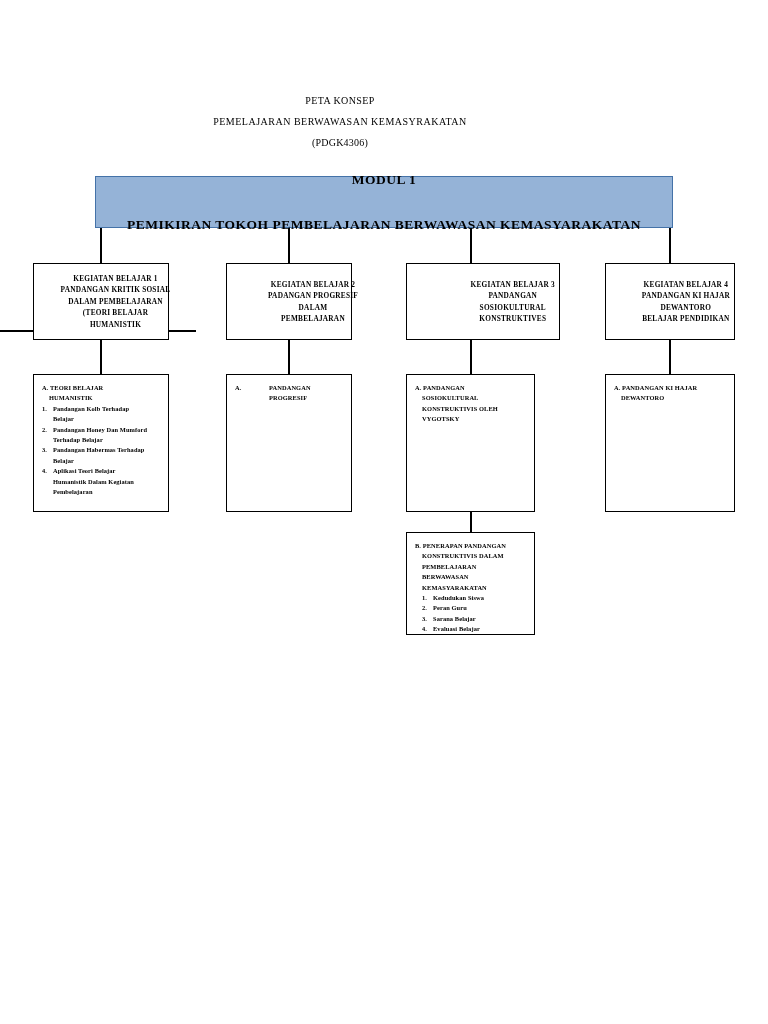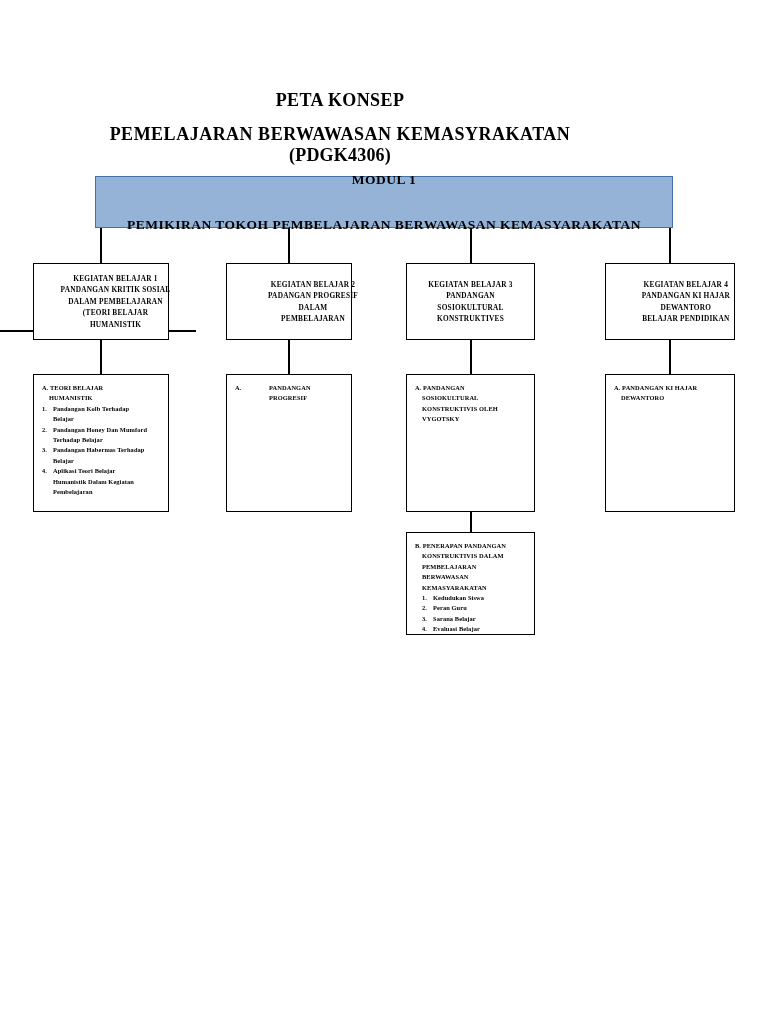--- a/index.html
+++ b/index.html
@@ -23,27 +23,27 @@
     height: 1024px;
   }
 
   
   .title-block {
     position: absolute;
     left: 0;
     top: 90px;
     width: 680px;
     text-align: center;
-    font-weight: bold;
-    font-size: 18px;
+    font-weight: normal;
+    font-size: 10px;
     line-height: 21px;
     letter-spacing: 0.4px;
   }
   .title-line { display: block; }
-  .title-line.l2 { letter-spacing: 0.5px; margin-top: 13px; }
+  .title-line.l2 { letter-spacing: 0.5px; }
   .title-line.l3 { letter-spacing: 0.2px; }
 
   
   .box {
     position: absolute;
     box-sizing: border-box;
     border: 1.5px solid #000000;
     background: #ffffff;
     z-index: 3;
     gap: 27px;
@@ -90,21 +90,21 @@
     font-weight: bold;
     font-size: 7.3px;
     line-height: 11.5px;
     letter-spacing: 0.25px;
     padding: 0 4px;
   }
   .kb-inner span { display: block; white-space: nowrap; }
 
   #kb-1 { left: 33px;  width: 136px; padding-left: 29px; }
   #kb-2 { left: 226px; width: 126px; padding-left: 48px; }
-  #kb-3 { left: 406px; width: 129px; }
+  #kb-3 { left: 406px; width: 154px; justify-content: flex-end; }
   #kb-4 { left: 605px; width: 130px; justify-content: flex-end; }
 
   
   .content-box {
     top: 374px;
     text-align: left;
   }
   .content-inner {
     padding: 8px 6px 6px 8px;
     font-size: 6.4px;

